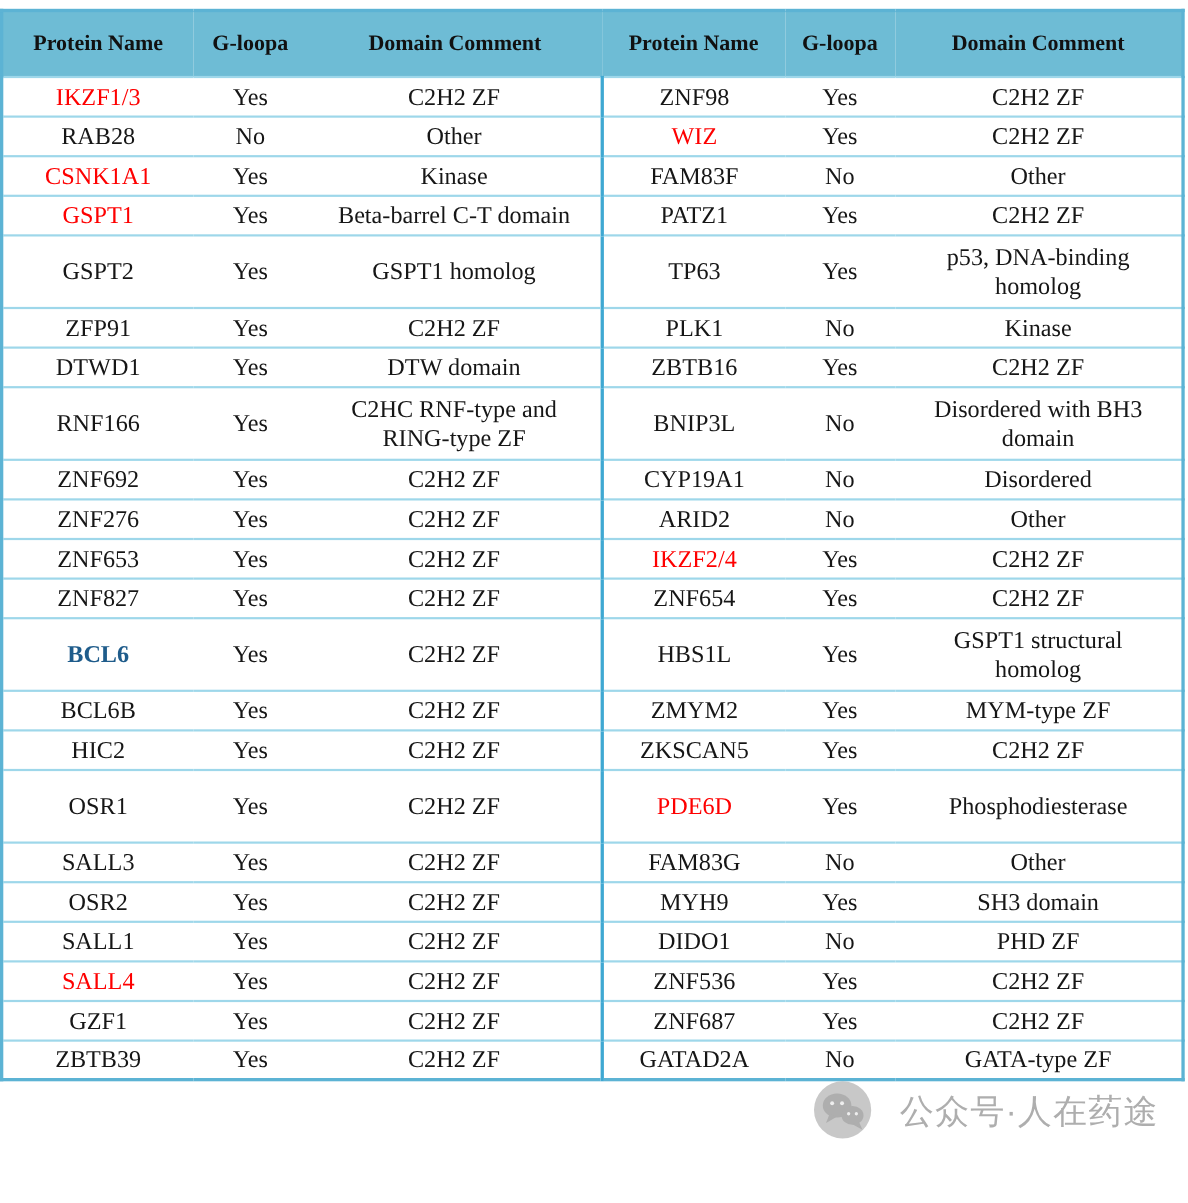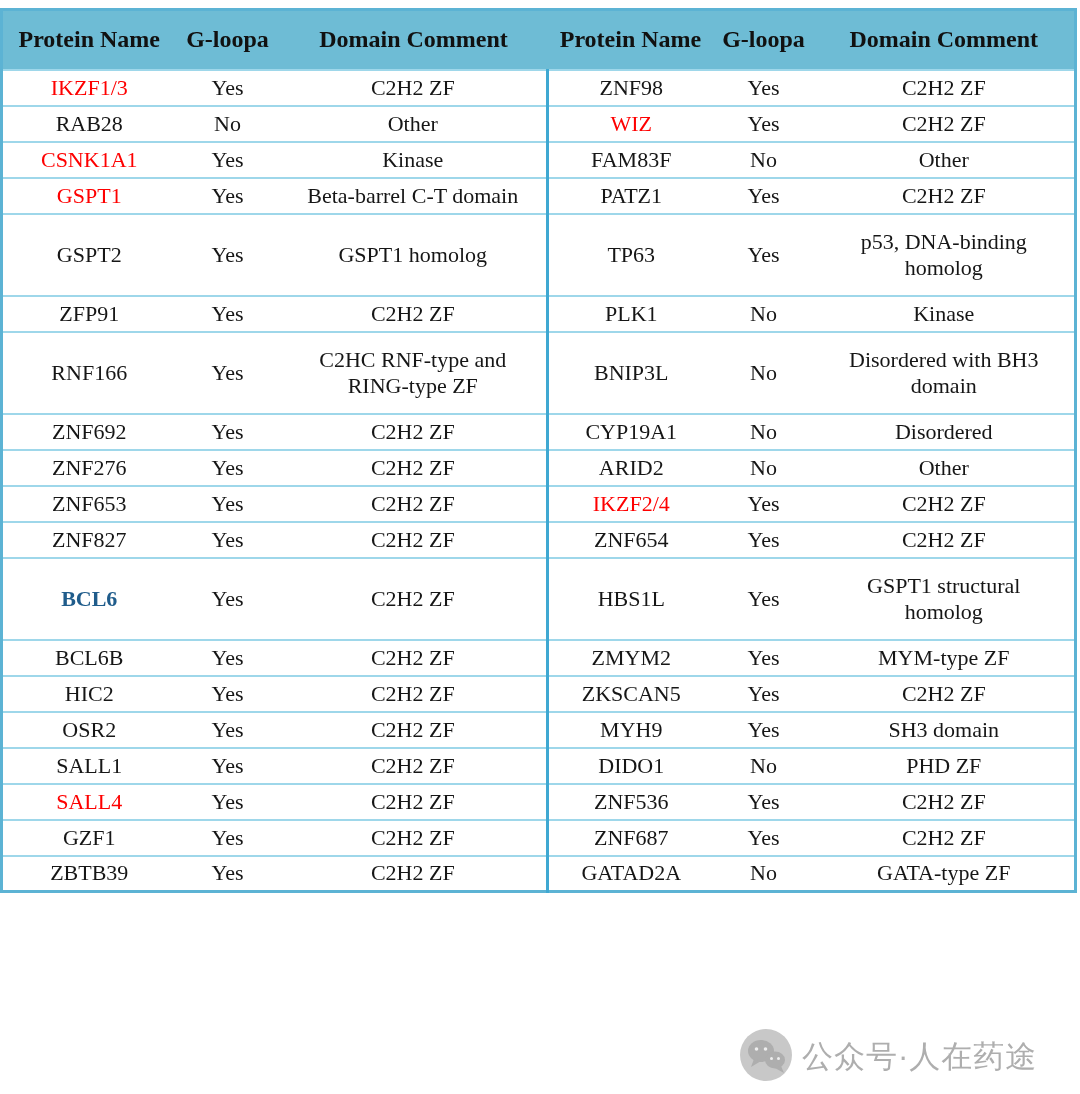--- a/index.html
+++ b/index.html
@@ -19,39 +19,39 @@
     font-family:"Liberation Serif", serif;color:var(--ink);overflow:hidden;
   }
   table{
     border-collapse:collapse;table-layout:fixed;
     width:1074px;margin:8px 0 0 0;
     border:3px solid var(--outer);
   }
   thead th{
     background:var(--header-bg);
     height:60px;
-    font-size:24px;font-weight:bold;color:#111;
+    font-size:20px;font-weight:bold;color:#111;
     text-align:center;vertical-align:middle;
     padding:0 2px;
   }
   tbody td{
     border-top:2px solid var(--row-line);
     text-align:center;vertical-align:middle;
     font-size:22px;line-height:1.18;
     padding:0 4px;
   }
   tbody tr{height:36px;}
-  tbody tr.tall{height:82px;}
+  tbody tr.tall{height:66px;}
   td.half-end{border-right:3px solid var(--divider);}
   td.name.red{color:var(--red);font-weight:normal;}
   td.name.blue{color:var(--blue);font-weight:bold;}
   td.comment{white-space:pre-line;}
   .watermark{
-    position:absolute;left:738px;top:1026px;width:340px;height:62px;
-    display:flex;align-items:center;gap:8px;
+    position:absolute;left:738px;top:980px;width:340px;height:62px;
+    display:flex;align-items:center;gap:24px;
     opacity:0.72;pointer-events:none;
   }
   .watermark .wm-text{
     font-family:"Liberation Sans", sans-serif;
     font-size:31px;color:var(--wm);letter-spacing:1px;white-space:nowrap;
   }
 </style>
 </head>
 <body>
 
@@ -117,20 +117,28 @@
 homolog</td>
       </tr>
       <tr>
         <td class="name">ZFP91</td>
         <td class="g">Yes</td>
         <td class="comment half-end">C2H2 ZF</td>
         <td class="name">PLK1</td>
         <td class="g">No</td>
         <td class="comment">Kinase</td>
       </tr>
+      <tr>
+        <td class="name">DTWD1</td>
+        <td class="g">Yes</td>
+        <td class="comment half-end">DTW domain</td>
+        <td class="name">ZBTB16</td>
+        <td class="g">Yes</td>
+        <td class="comment">C2H2 ZF</td>
+      </tr>
       <tr class="tall">
         <td class="name">RNF166</td>
         <td class="g">Yes</td>
         <td class="comment half-end">C2HC RNF-type and
 RING-type ZF</td>
         <td class="name">BNIP3L</td>
         <td class="g">No</td>
         <td class="comment">Disordered with BH3
 domain</td>
       </tr>
@@ -183,20 +191,36 @@
         <td class="g">Yes</td>
         <td class="comment">MYM-type ZF</td>
       </tr>
       <tr>
         <td class="name">HIC2</td>
         <td class="g">Yes</td>
         <td class="comment half-end">C2H2 ZF</td>
         <td class="name">ZKSCAN5</td>
         <td class="g">Yes</td>
         <td class="comment">C2H2 ZF</td>
+      </tr>
+      <tr class="tall">
+        <td class="name">OSR1</td>
+        <td class="g">Yes</td>
+        <td class="comment half-end">C2H2 ZF</td>
+        <td class="name red">PDE6D</td>
+        <td class="g">Yes</td>
+        <td class="comment">Phosphodiesterase</td>
+      </tr>
+      <tr>
+        <td class="name">SALL3</td>
+        <td class="g">Yes</td>
+        <td class="comment half-end">C2H2 ZF</td>
+        <td class="name">FAM83G</td>
+        <td class="g">No</td>
+        <td class="comment">Other</td>
       </tr>
       <tr>
         <td class="name">OSR2</td>
         <td class="g">Yes</td>
         <td class="comment half-end">C2H2 ZF</td>
         <td class="name">MYH9</td>
         <td class="g">Yes</td>
         <td class="comment">SH3 domain</td>
       </tr>
       <tr>

